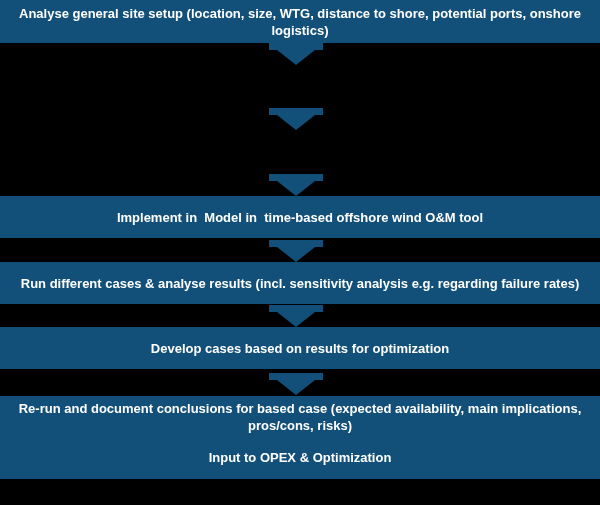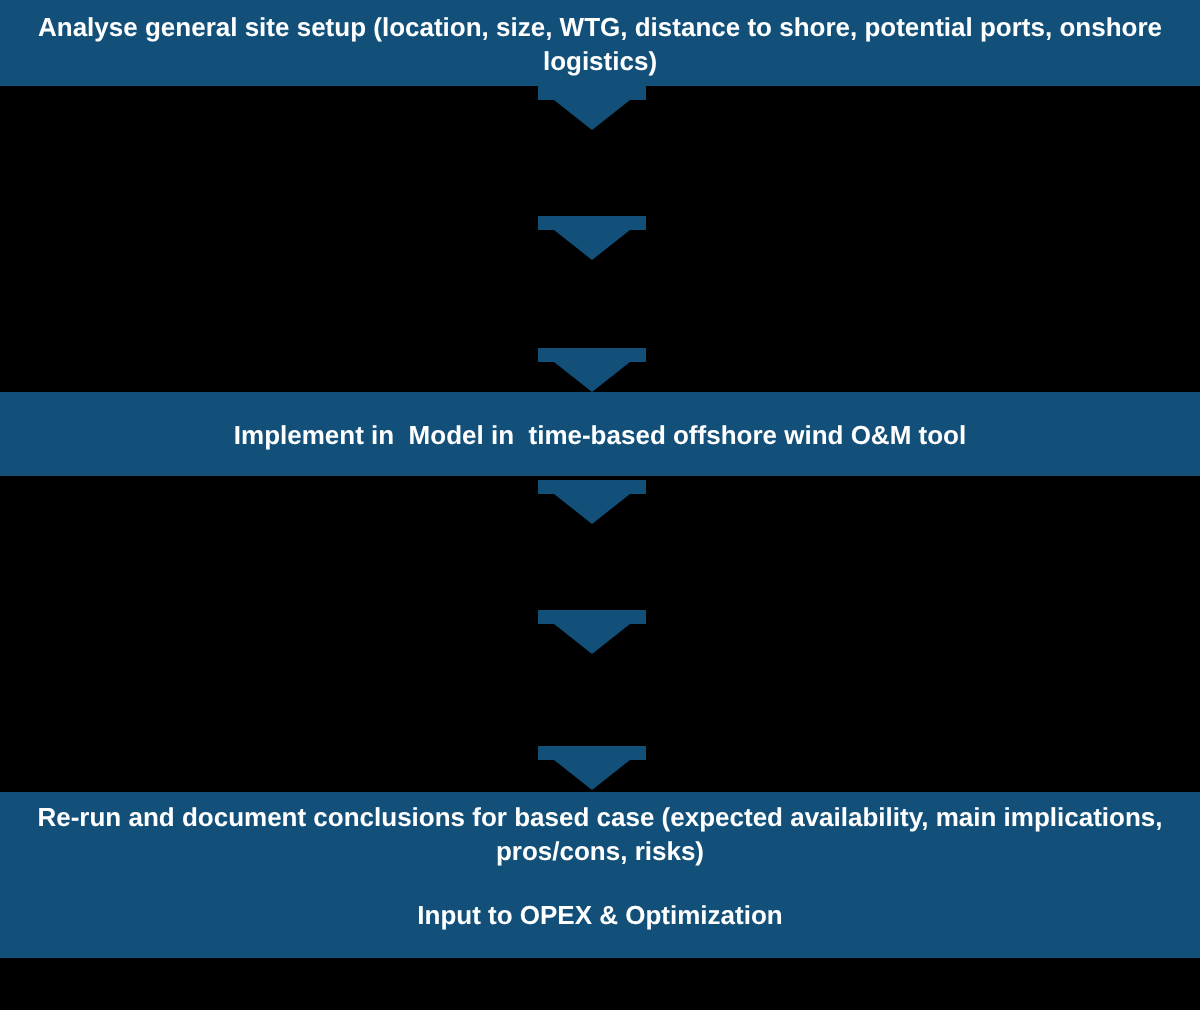--- a/index.html
+++ b/index.html
@@ -88,27 +88,33 @@
   <div class="box b4">
     <span>Implement in  Model in  time-based offshore wind O&amp;M tool</span>
   </div>
   <div class="arrow a4">
     <svg width="54" height="22" viewBox="0 0 54 22">
         <rect class="af" x="0" y="0" width="54" height="7" fill="#12507a"></rect>
         <polygon class="af" points="8,7 46,7 27,22" fill="#12507a"></polygon>
       </svg>
   </div>
 
+  <div class="box b5">
+    <span>Run different cases &amp; analyse results (incl. sensitivity analysis e.g. regarding failure rates)</span>
+  </div>
   <div class="arrow a5">
     <svg width="54" height="22" viewBox="0 0 54 22">
         <rect class="af" x="0" y="0" width="54" height="7" fill="#12507a"></rect>
         <polygon class="af" points="8,7 46,7 27,22" fill="#12507a"></polygon>
       </svg>
   </div>
 
+  <div class="box b6">
+    <span>Develop cases based on results for optimization</span>
+  </div>
   <div class="arrow a6">
     <svg width="54" height="22" viewBox="0 0 54 22">
         <rect class="af" x="0" y="0" width="54" height="7" fill="#12507a"></rect>
         <polygon class="af" points="8,7 46,7 27,22" fill="#12507a"></polygon>
       </svg>
   </div>
 
   <div class="box b7">
     <span>Re-run and document conclusions for based case (expected availability, main implications, pros/cons, risks)</span>
   </div>

